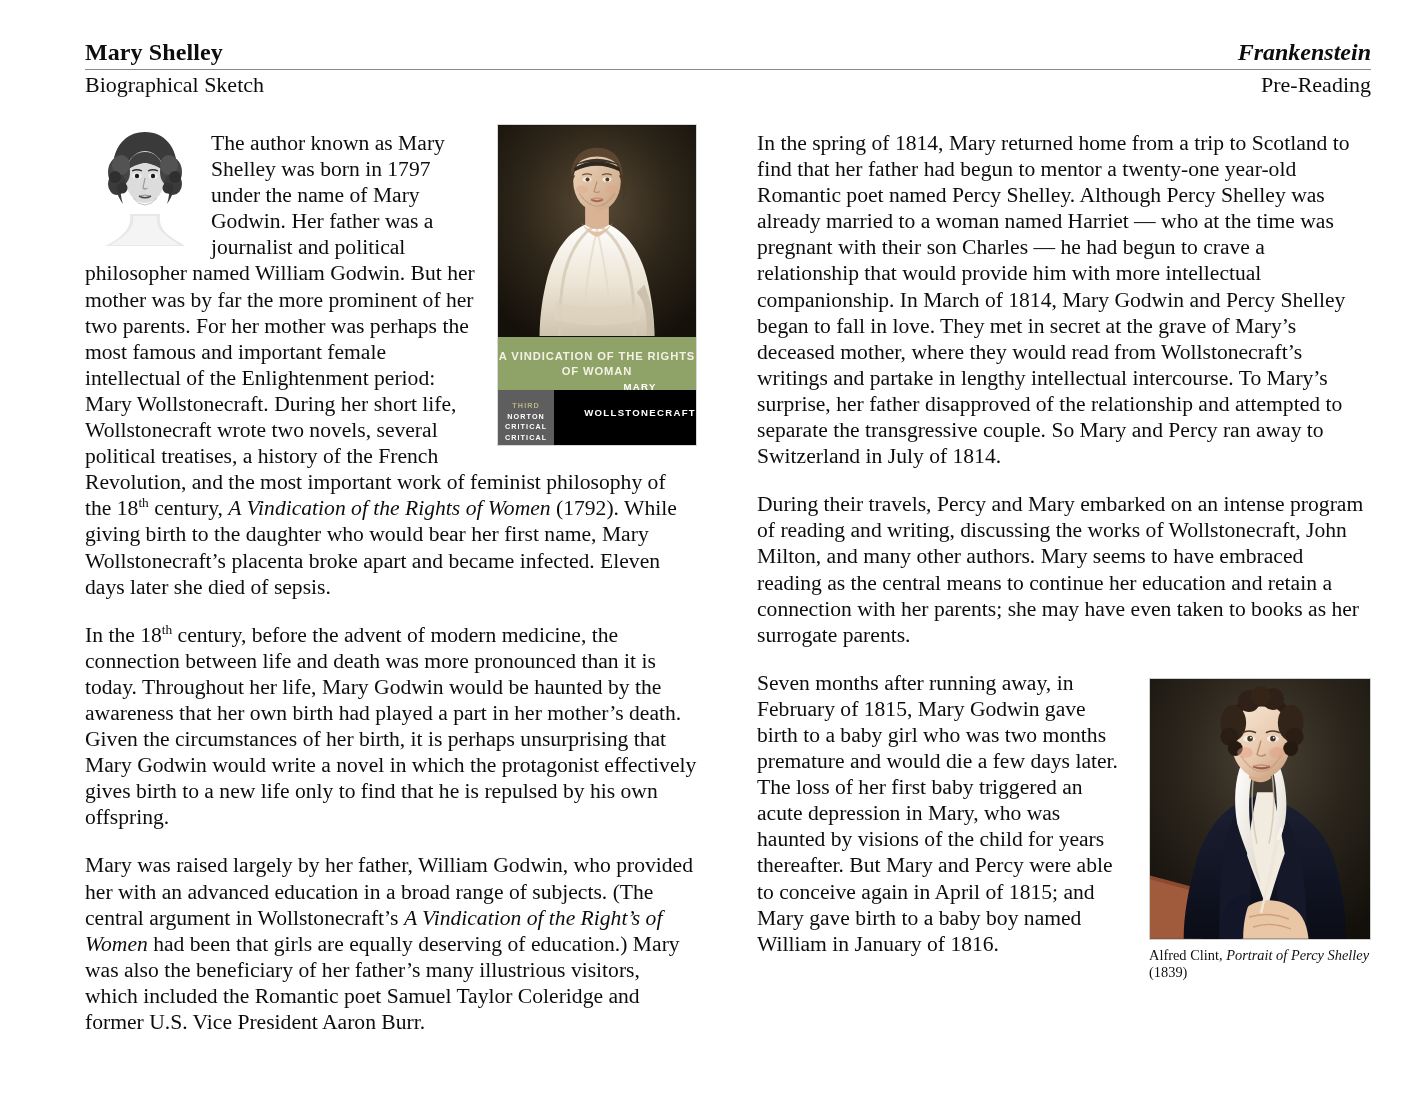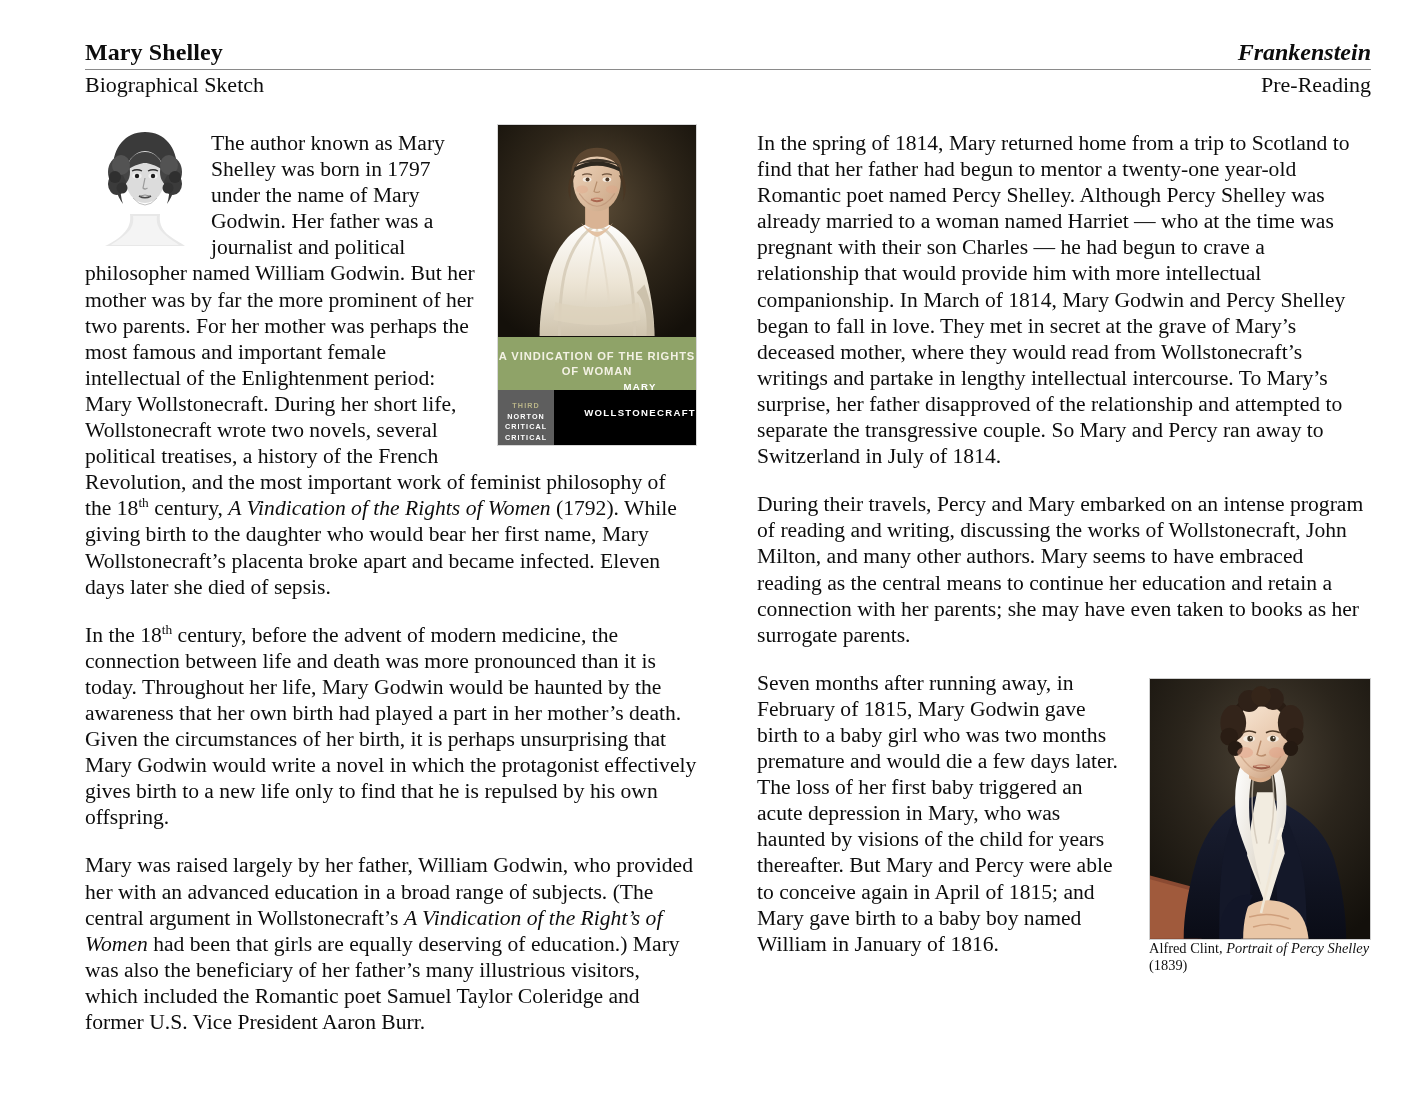--- a/index.html
+++ b/index.html
@@ -213,20 +213,21 @@
   .percy-img {
     width: 222px;
     height: 262px;
     border: 1px solid #cfcfcf;
     box-sizing: border-box;
     overflow: hidden;
     background: #19150f;
   }
   .percy-img svg { display:block; width:100%; height:100%; }
   .percy-cap {
+    margin-top: 7px;
     font-size: 14.4px;
     line-height: 17.5px;
     color: #111;
   }
 </style>
 </head>
 <body>
 
 <div class="page">
 

